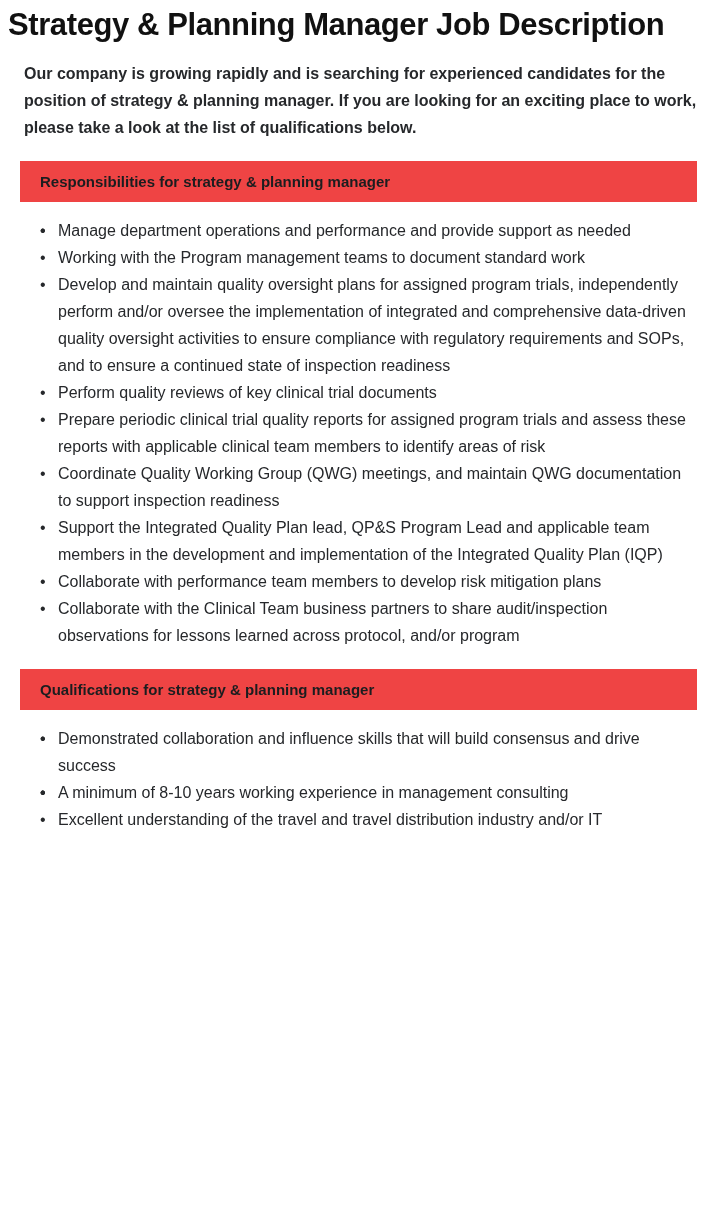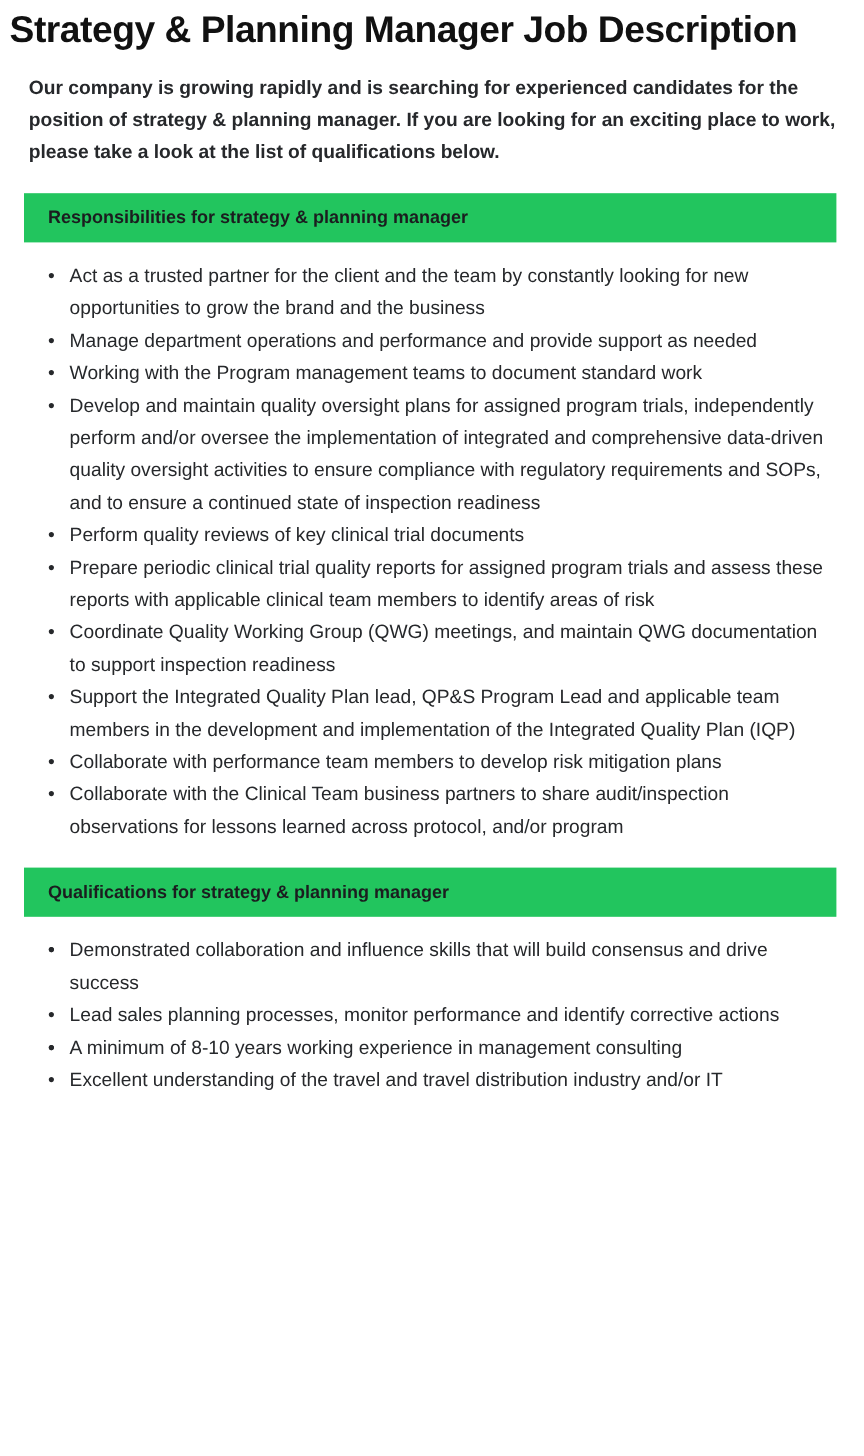--- a/index.html
+++ b/index.html
@@ -46,21 +46,21 @@
     line-height: 27px;
     color: #26282b;
     font-weight: 700;
   }
 
   
   .section {
     margin-top: 20px;
   }
   .section-header {
-    background: #22c55e;
+    background: #ef4444;
     margin: 0 23px 0 20px;
     padding: 11px 0 11px 20px;
     box-sizing: border-box;
     height: 41px;
     display: flex;
     align-items: flex-start;
   }
   .section-header-text {
     font-size: 15px;
     line-height: 19px;
@@ -106,21 +106,20 @@
     <p>Our company is growing rapidly and is searching for experienced candidates for the position of strategy &amp; planning manager. If you are looking for an exciting place to work, please take a look at the list of qualifications below.</p>
   </div>
 
   <div class="section section-responsibilities">
     <div class="section-header">
       <span class="section-header-text">Responsibilities for strategy &amp; planning manager</span>
     </div>
     <ul class="bullet-list">
       <li class="bullet-item">
         <span class="bullet-dot">•</span>
-        <span>Act as a trusted partner for the client and the team by constantly looking for new opportunities to grow the brand and the business</span>
       </li>
       <li class="bullet-item">
         <span class="bullet-dot">•</span>
         <span>Manage department operations and performance and provide support as needed</span>
       </li>
       <li class="bullet-item">
         <span class="bullet-dot">•</span>
         <span>Working with the Program management teams to document standard work</span>
       </li>
       <li class="bullet-item">
@@ -161,21 +160,20 @@
     <ul class="bullet-list">
       <li class="bullet-item">
         <span class="bullet-dot">•</span>
       </li>
       <li class="bullet-item">
         <span class="bullet-dot">•</span>
         <span>Demonstrated collaboration and influence skills that will build consensus and drive success</span>
       </li>
       <li class="bullet-item">
         <span class="bullet-dot">•</span>
-        <span>Lead sales planning processes, monitor performance and identify corrective actions</span>
       </li>
       <li class="bullet-item">
         <span class="bullet-dot">•</span>
       </li>
       <li class="bullet-item">
         <span class="bullet-dot">•</span>
         <span>A minimum of 8-10 years working experience in management consulting</span>
       </li>
       <li class="bullet-item">
         <span class="bullet-dot">•</span>

